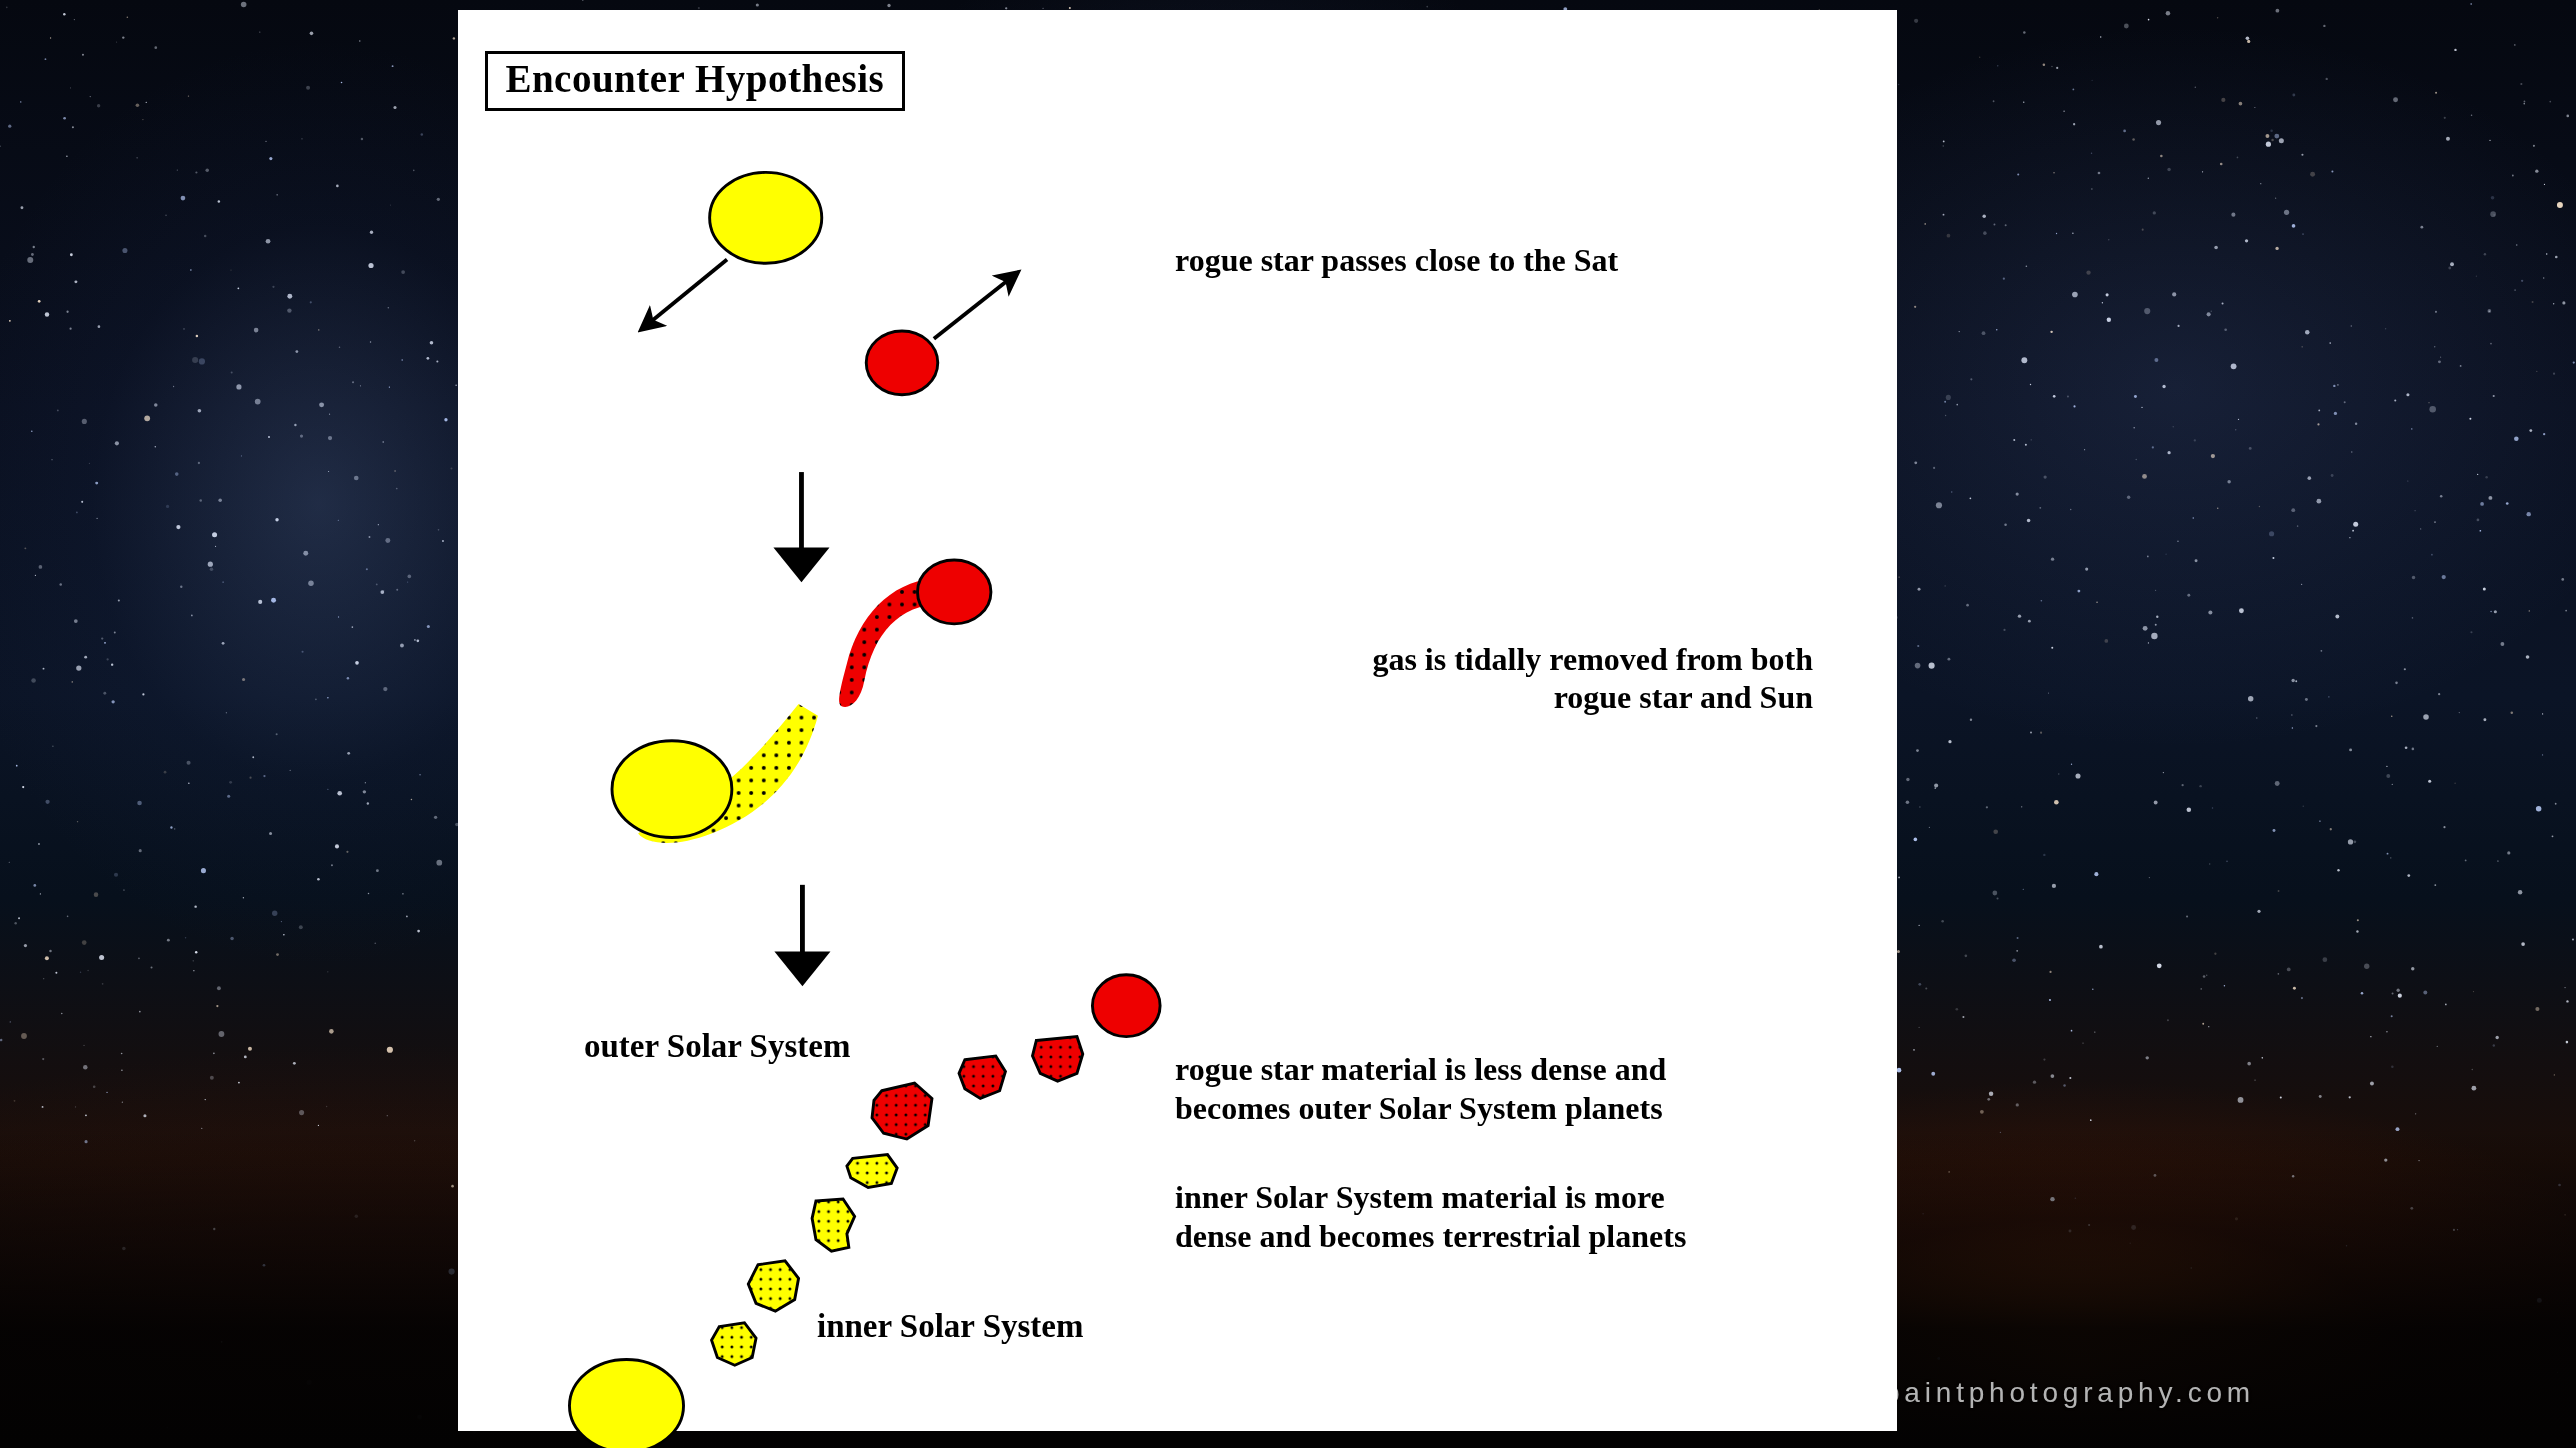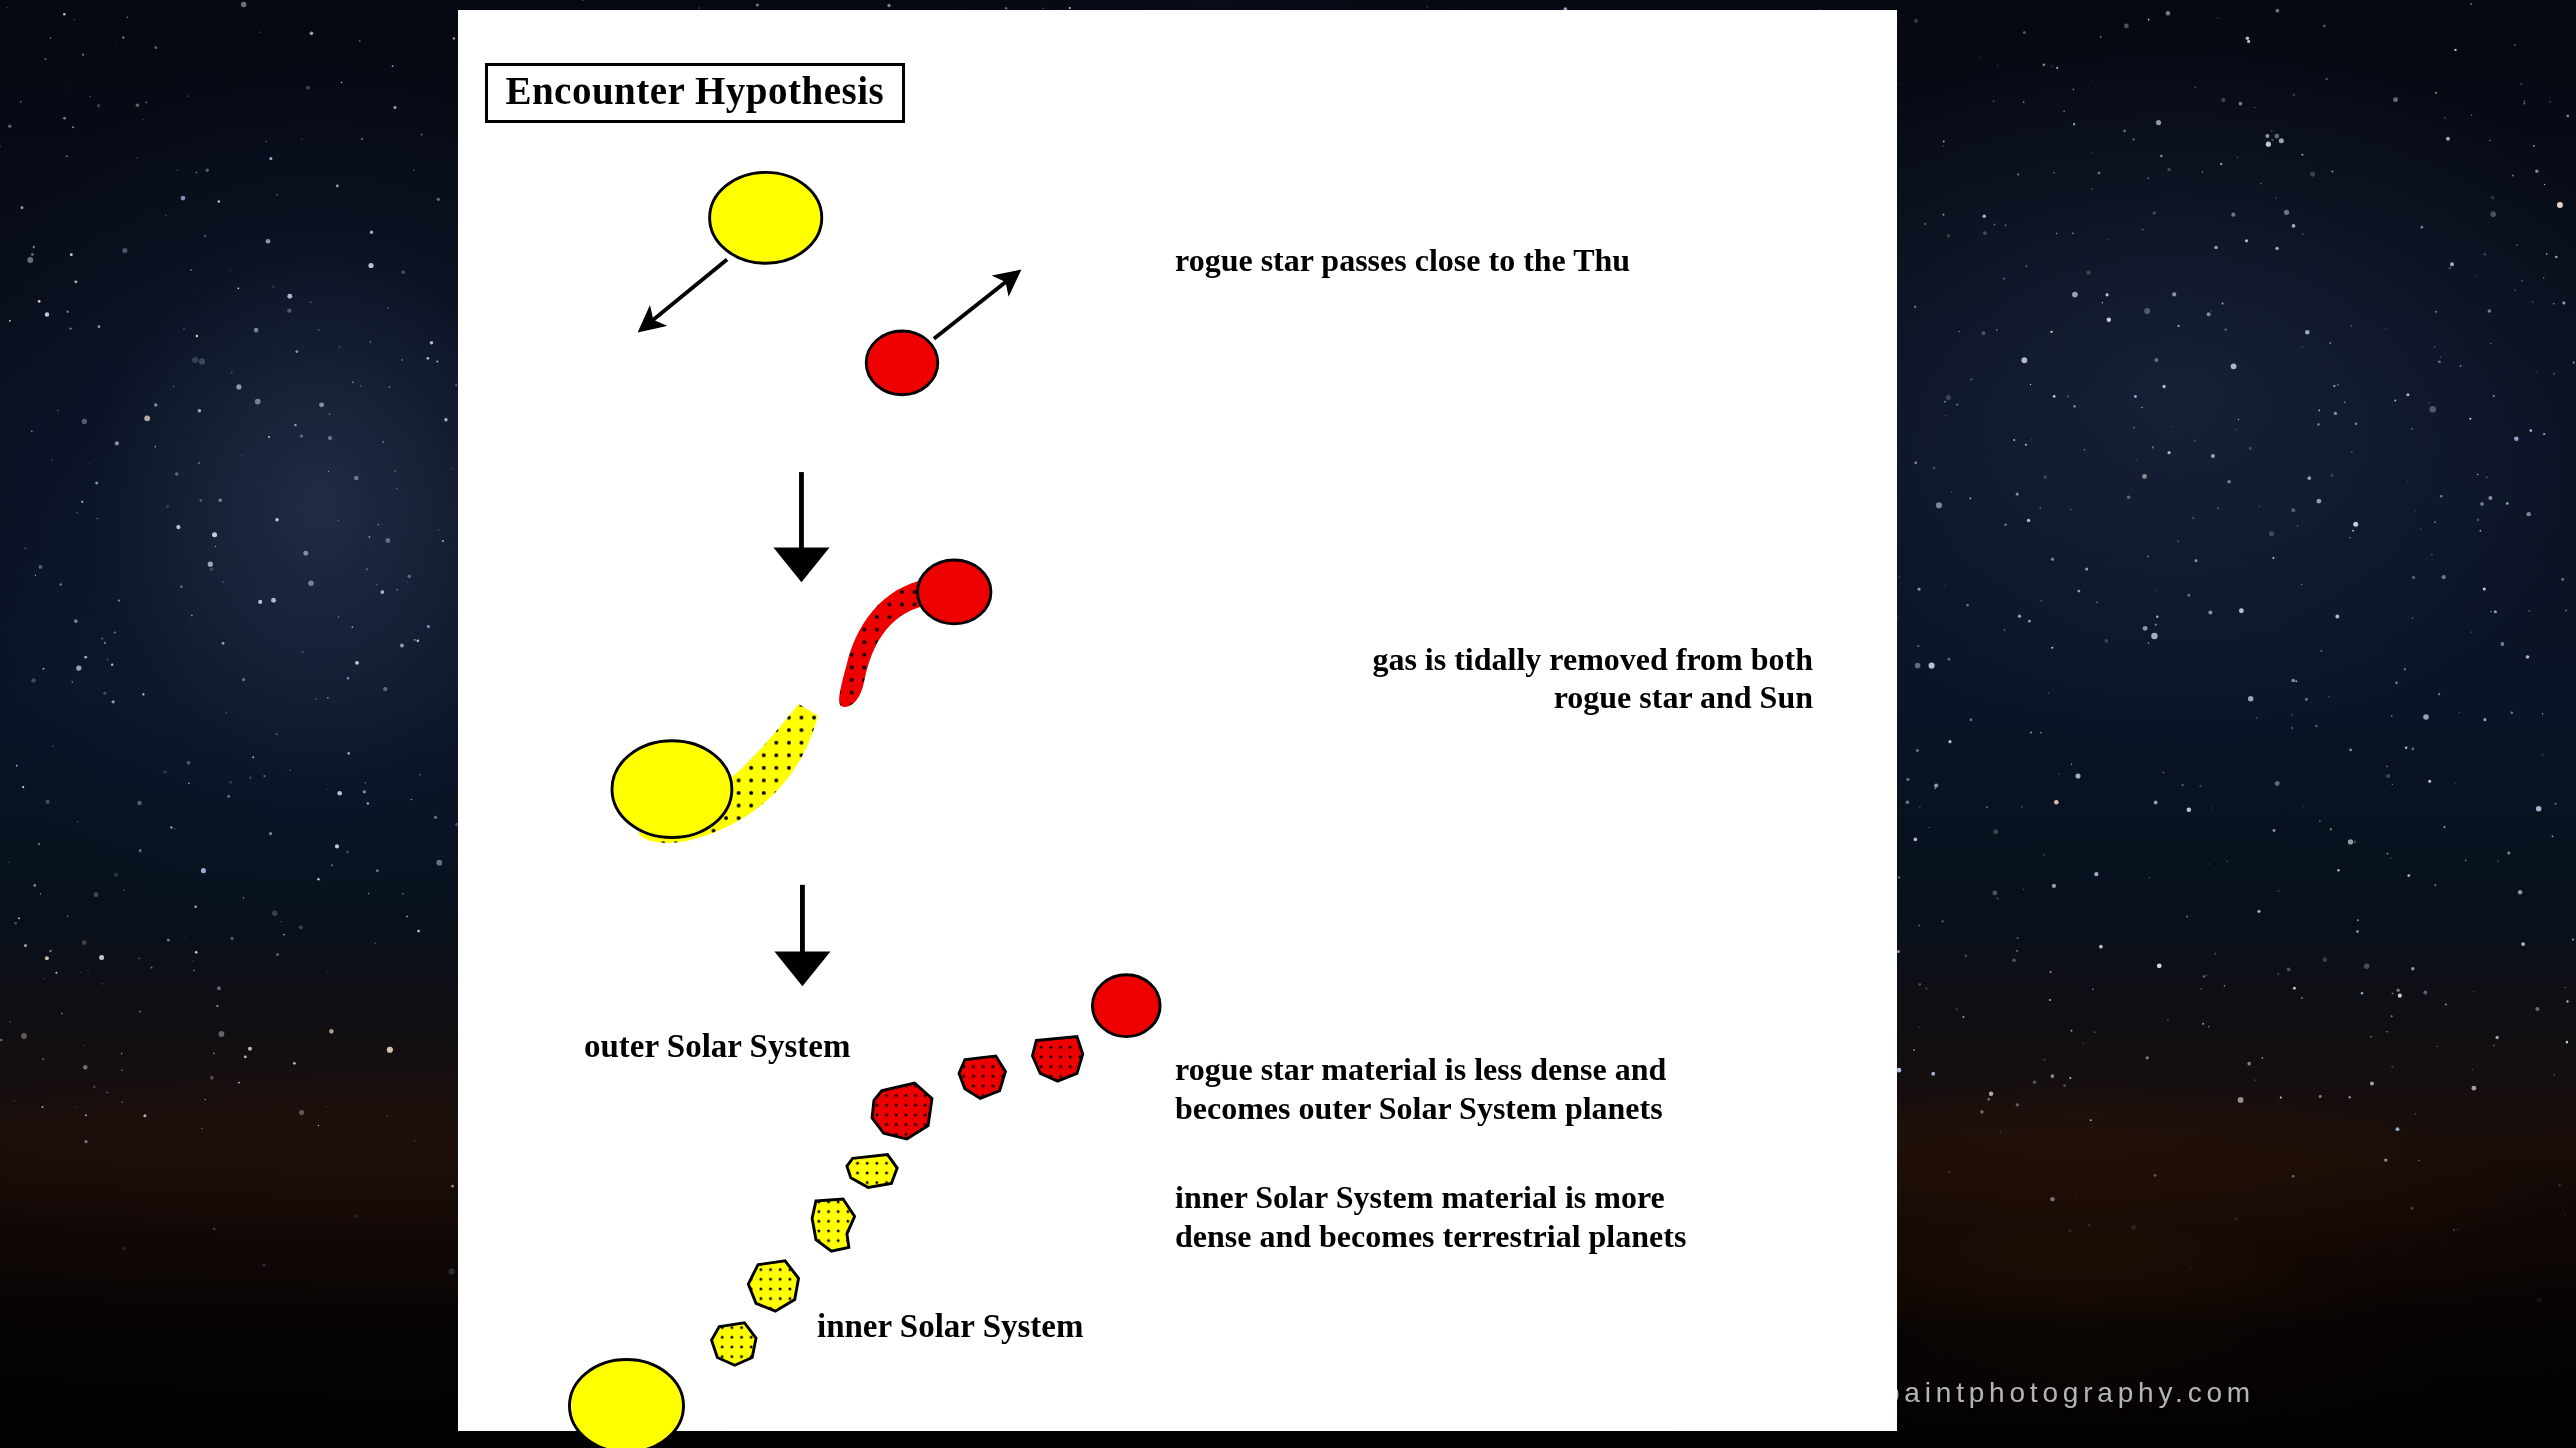--- a/index.html
+++ b/index.html
@@ -70,21 +70,20 @@
   }
 
   
   #title-box {
     position: absolute;
     left: 27px;
     top: 41px;
     border: 3.9px solid #000;
     padding: 5.8px 17.4px 9.7px 17.4px;
     background: #fff;
-    margin-top: 12px;
   }
   #title-box .title-text {
     font-family: "Liberation Serif", serif;
     font-weight: bold;
     font-size: 39px;
     line-height: 1.0;
     color: #000;
     white-space: nowrap;
     letter-spacing: 0.5px;
   }
@@ -2017,21 +2016,21 @@
 
       <path d="M408,1188 L444,1184 L454,1198 L448,1214 L424,1218 L406,1208 L402,1196 Z" fill="url(#dotsYellowSm)" stroke="#000000" stroke-width="3"></path>
       <path d="M370,1232 L398,1230 L410,1248 L402,1266 L404,1280 L386,1284 L370,1272 L366,1250 Z" fill="url(#dotsYellowSm)" stroke="#000000" stroke-width="3"></path>
       <path d="M310,1298 L338,1294 L352,1312 L348,1334 L328,1346 L308,1338 L300,1318 Z" fill="url(#dotsYellowSm)" stroke="#000000" stroke-width="3"></path>
       <path d="M270,1362 L296,1358 L308,1374 L304,1394 L286,1402 L268,1394 L262,1376 Z" fill="url(#dotsYellowSm)" stroke="#000000" stroke-width="3"></path>
 
       <ellipse cx="174" cy="1444" rx="59" ry="48" fill="#ffff00" stroke="#000000" stroke-width="3"></ellipse>
     </g>
   </svg>
 
-  <div class="caption" style="left:717px; top:230px;">rogue star passes close to the Thu</div>
+  <div class="caption" style="left:717px; top:230px;">rogue star passes close to the Sat</div>
 
   <div class="caption center" style="left:717px; top:629px; width:638px;">gas is tidally removed from both</div>
   <div class="caption center" style="left:717px; top:667px; width:638px;">rogue star and Sun</div>
 
   <div class="caption" style="left:717px; top:1039px;">rogue star material is less dense and</div>
   <div class="caption" style="left:717px; top:1078px;">becomes outer Solar System planets</div>
 
   <div class="caption" style="left:717px; top:1167px;">inner Solar System material is more</div>
   <div class="caption" style="left:717px; top:1206px;">dense and becomes terrestrial planets</div>
 

